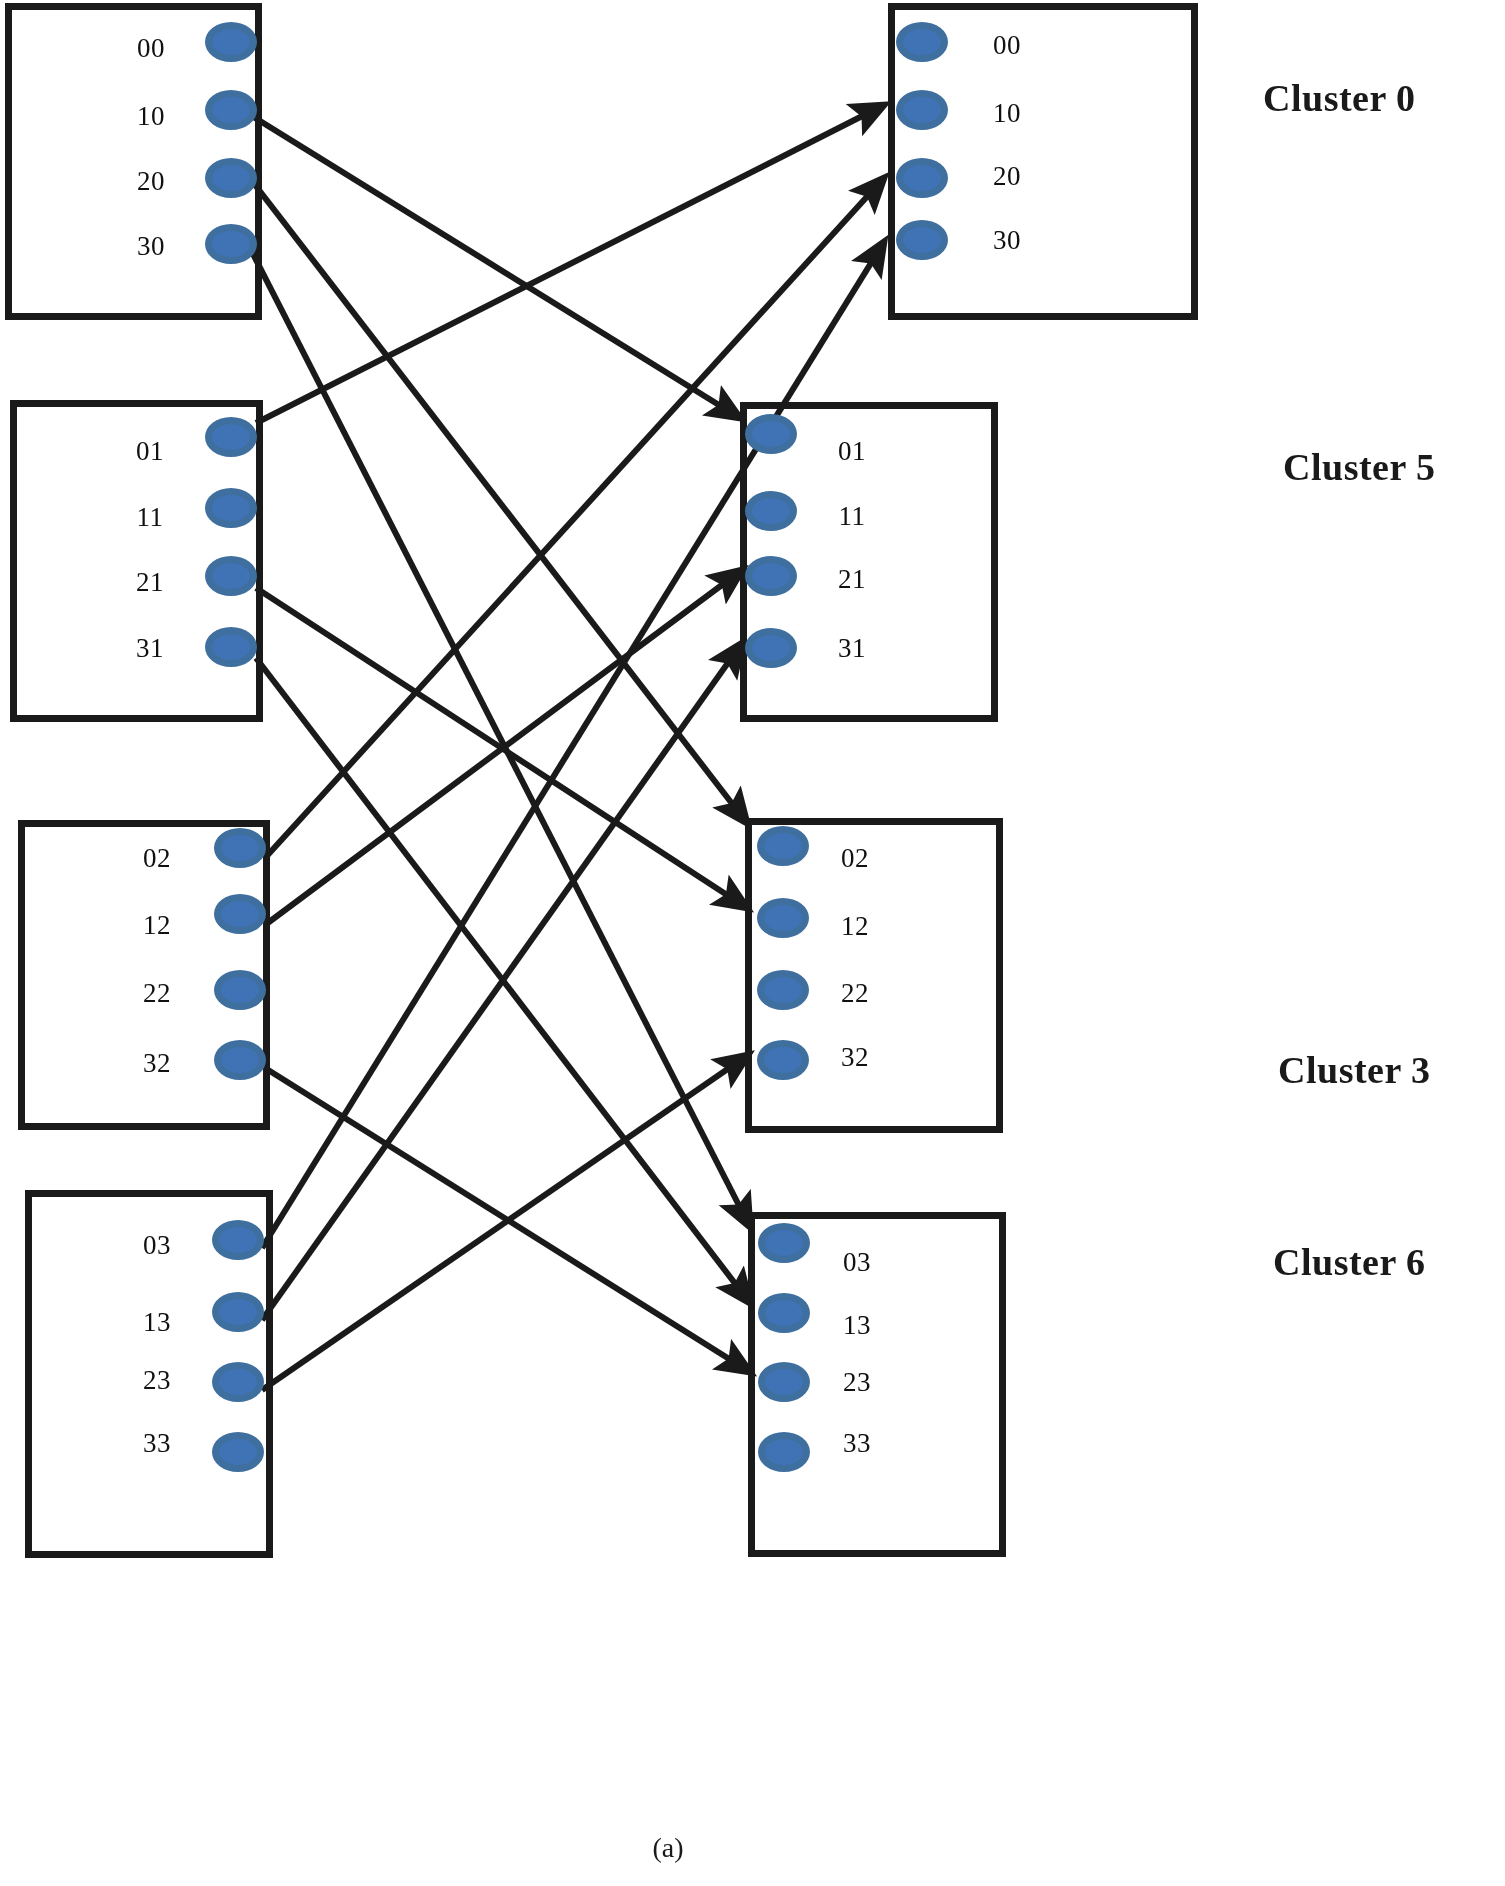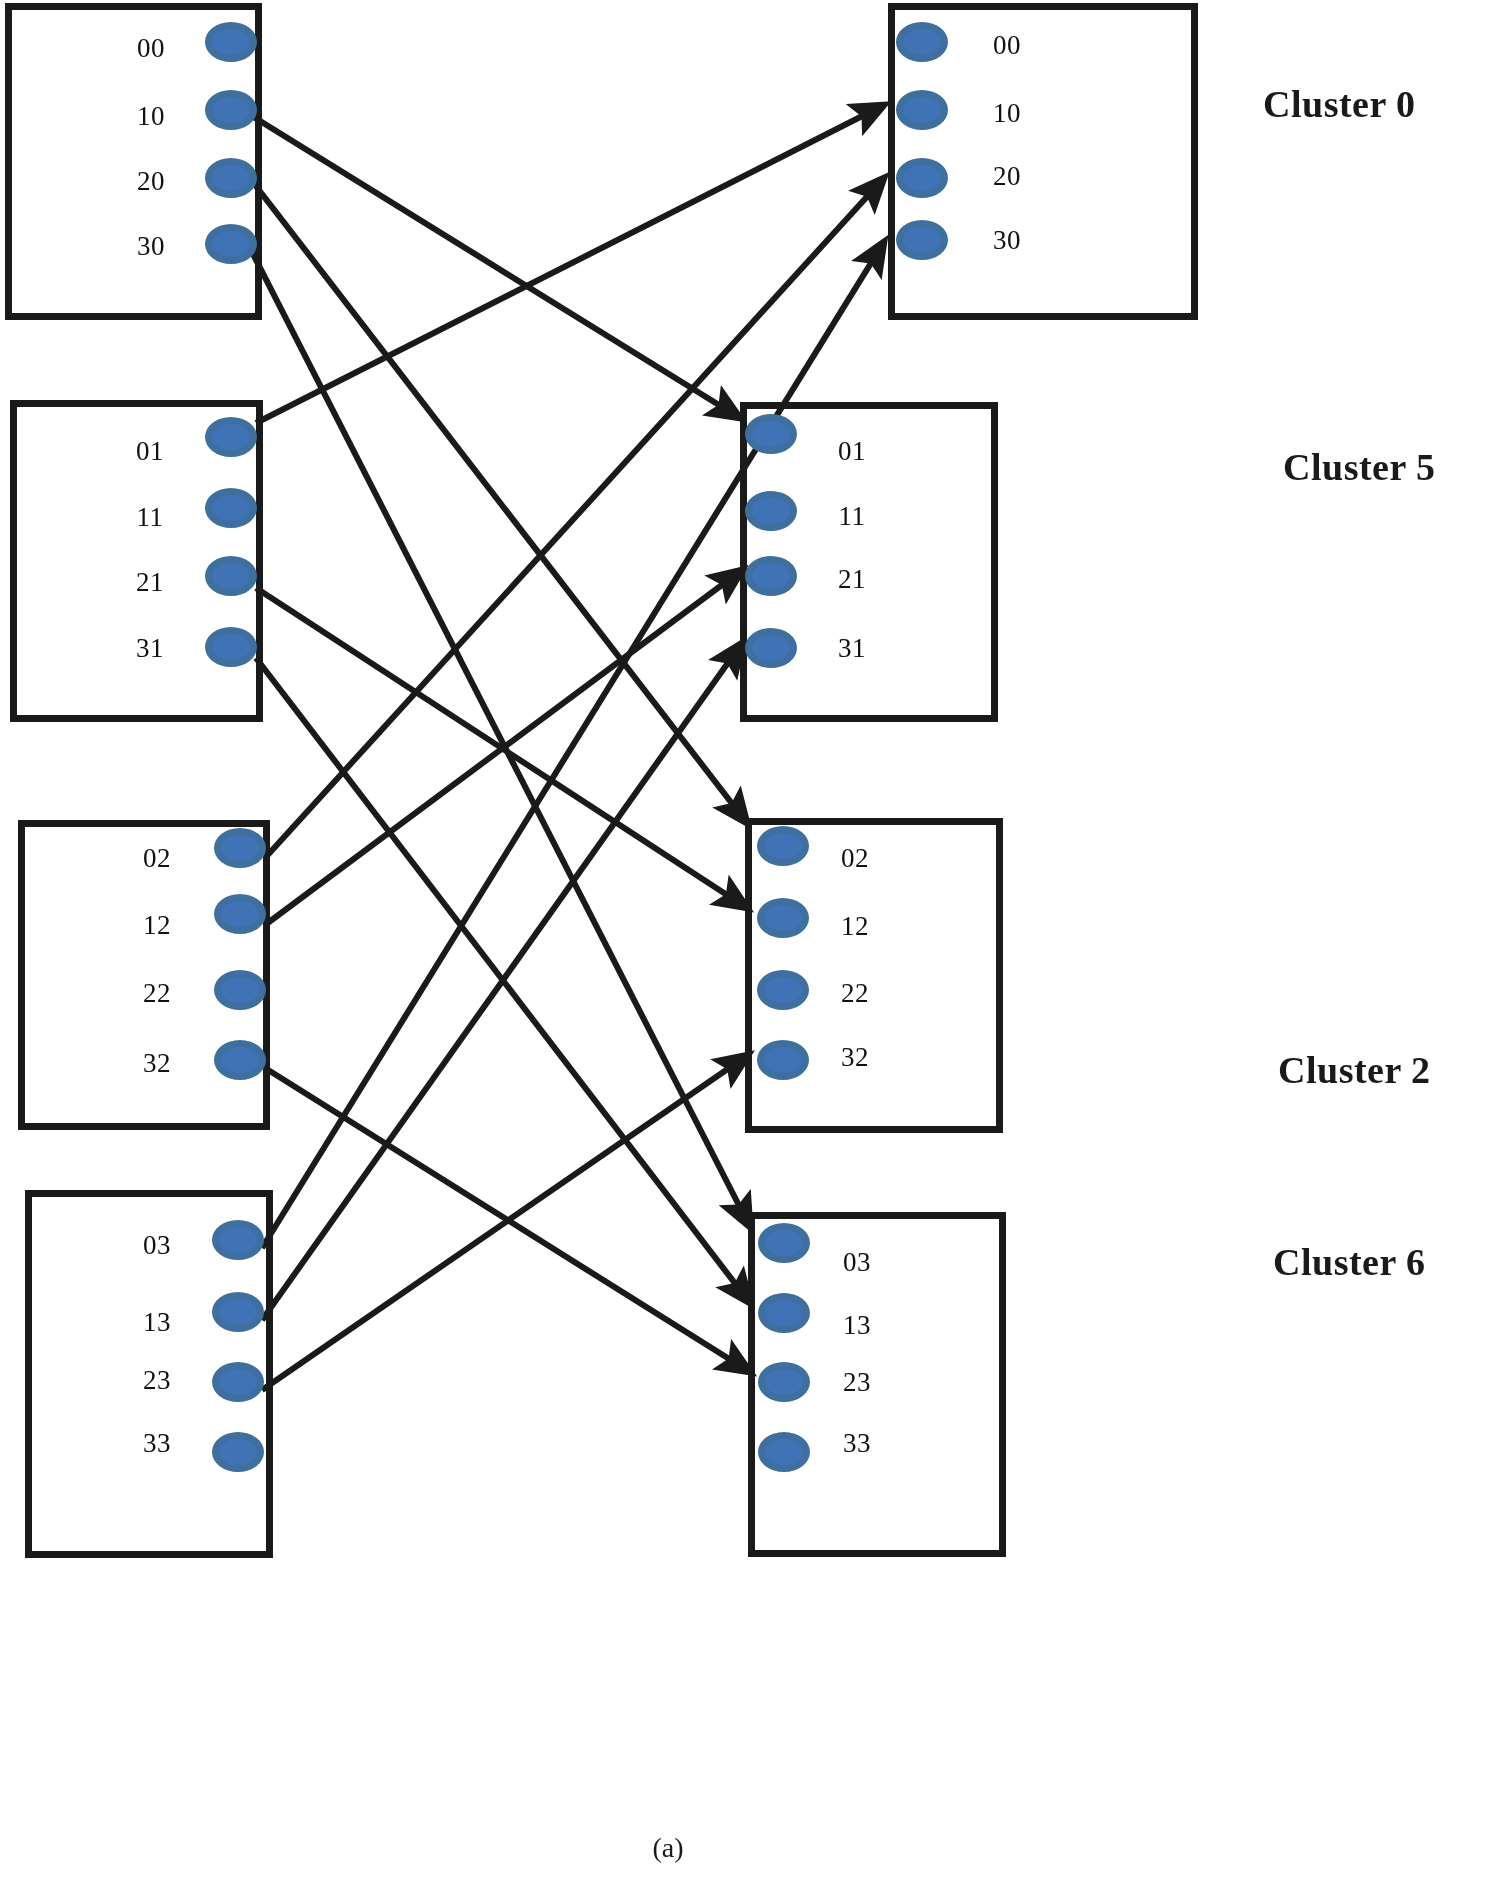--- a/index.html
+++ b/index.html
@@ -166,21 +166,21 @@
       <div class="node" style="left: 784px; top: 1243px; background: rgb(63, 115, 181); border-color: rgb(63, 111, 158);"></div>
       <div class="node-label" style="left: 857px; top: 1262px;">03</div>
       <div class="node" style="left: 784px; top: 1313px; background: rgb(63, 115, 181); border-color: rgb(63, 111, 158);"></div>
       <div class="node-label" style="left: 857px; top: 1325px;">13</div>
       <div class="node" style="left: 784px; top: 1382px; background: rgb(63, 115, 181); border-color: rgb(63, 111, 158);"></div>
       <div class="node-label" style="left: 857px; top: 1382px;">23</div>
       <div class="node" style="left: 784px; top: 1452px; background: rgb(63, 115, 181); border-color: rgb(63, 111, 158);"></div>
       <div class="node-label" style="left: 857px; top: 1443px;">33</div>
     </div>
   <div id="titles-layer">
-      <div class="cluster-title" style="left: 1263px; top: 104px;">Cluster 0</div>
+      <div class="cluster-title" style="left: 1263px; top: 98px;">Cluster 0</div>
       <div class="cluster-title" style="left: 1283px; top: 467px;">Cluster 5</div>
-      <div class="cluster-title" style="left: 1278px; top: 1070px;">Cluster 2</div>
+      <div class="cluster-title" style="left: 1278px; top: 1070px;">Cluster 3</div>
       <div class="cluster-title" style="left: 1273px; top: 1262px;">Cluster 6</div>
     </div>
 
   <div class="figure-caption" style="left: 668px; top: 1848px;">(a)</div>
 
 </div>
 
 </body></html>

